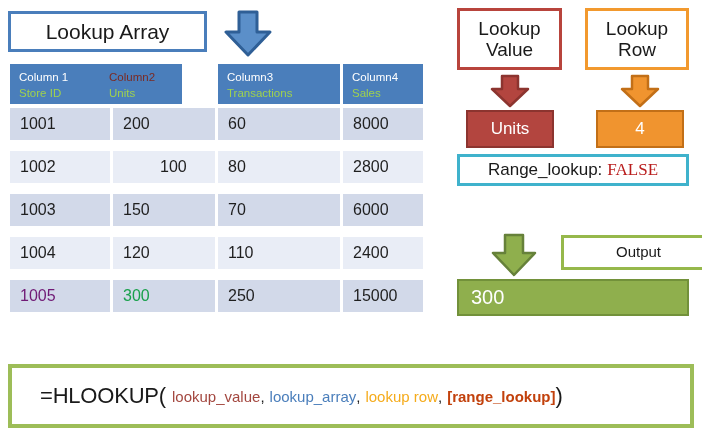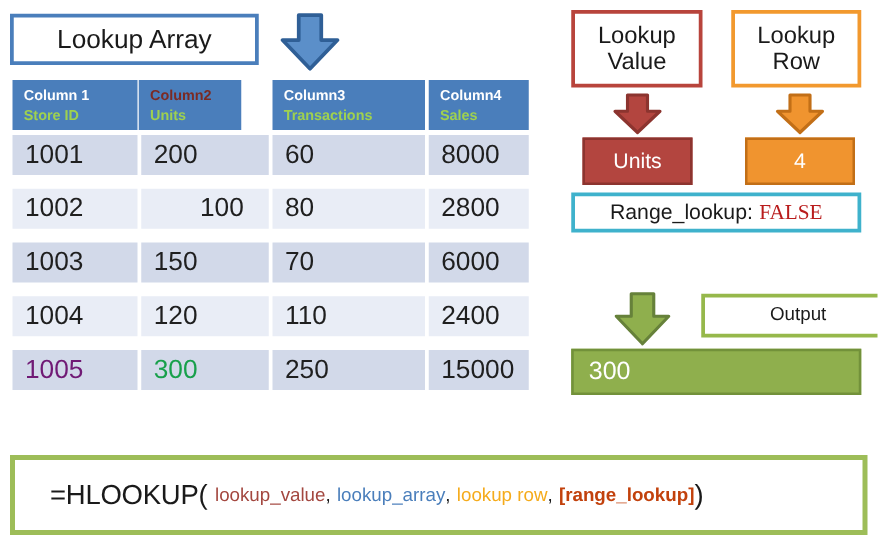--- a/index.html
+++ b/index.html
@@ -47,34 +47,34 @@
   }
   .thead {
     position: absolute; left: 0; top: 0; width: 100%; height: 40px;
   }
   .th {
     position: absolute; top: 0; height: 40px;
     background: #4a7ebb;
     padding: 5px 11px 0 9px;
     box-sizing: border-box;
     font-size: 11.5px;
-    font-weight: bold;
+    font-weight: normal;
     line-height: 1.42;
   }
   .th .t1 { display: block; color: #ffffff; }
   .th .t1.accent { color: #7b2a23; }
   .th .t2 { display: block; color: #9fd14f; }
 
   .trow { position: absolute; left: 0; width: 100%; height: 42px; }
   .td {
     position: absolute; top: 0; height: 32px;
     box-sizing: border-box;
     display: flex; align-items: center;
     padding-left: 10px;
-    font-size: 21px;
+    font-size: 16px;
     color: #1f1f1f;
   }
   .row-a .td { background: #d2d9e9; }
   .row-b .td { background: #e9edf6; }
   .td.o { color: #701a75; }
   .td.g { color: #18a04b; }
 
   
   .arrow { position: absolute; }
 
@@ -153,21 +153,21 @@
     <polygon points="19,2 37,2 37,22 50,22 28,45 6,22 19,22" fill="#5b8fc9" stroke="#2f5f96" stroke-width="3" stroke-linejoin="round"></polygon>
   </svg>
 
   <div class="abs" id="lookup-table">
 
     <div class="thead">
       <div class="th" style="left:0px;  width:100px;">
         <span class="t1">Column 1</span>
         <span class="t2">Store ID</span>
       </div>
-      <div class="th" style="left:101px; width:82px;">
+      <div class="th" style="left:90px; width:82px;">
         <span class="t1 accent">Column2</span>
         <span class="t2">Units</span>
       </div>
       <div class="th" style="left:208px; width:122px;">
         <span class="t1">Column3</span>
         <span class="t2">Transactions</span>
       </div>
       <div class="th" style="left:333px; width:80px;">
         <span class="t1">Column4</span>
         <span class="t2">Sales</span>

